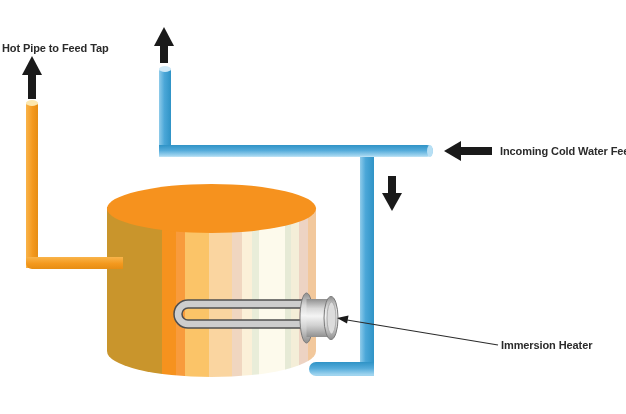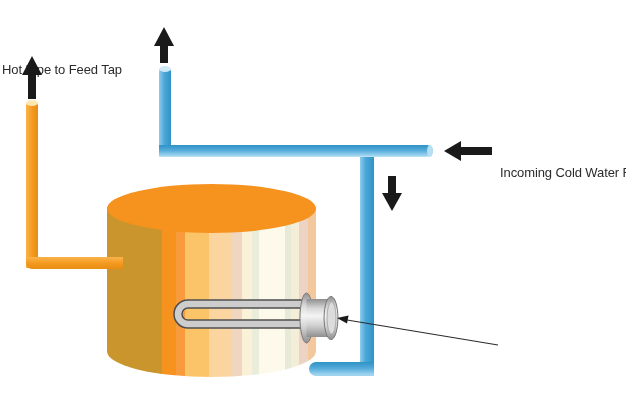--- a/index.html
+++ b/index.html
@@ -1,22 +1,22 @@
 <!DOCTYPE html>
 <html><head>
 <meta charset="utf-8">
 <style>
   html,body{margin:0;padding:0;background:#fff;}
   .canvas{
     position:relative;width:626px;height:414px;background:#fff;overflow:hidden;
     font-family:"Liberation Sans", sans-serif;
   }
   .lbl{
-    position:absolute;font-size:13px;font-weight:400;color:#2B2B2B;
-    white-space:nowrap;letter-spacing:-0.1px;margin-top:20px;
+    position:absolute;font-size:11px;font-weight:700;color:#2B2B2B;
+    white-space:nowrap;letter-spacing:-0.1px;
   }
   
   .pipe{position:absolute;}
   .hot-v{
     left:26px;top:101px;width:12px;height:167px;
     background:linear-gradient(to right,#F9B44A,#F4991E 55%,#E68D14);
     border-radius:6px 6px 0 0 / 4px 4px 0 0;z-index:3;
   }
   .hot-cap{
     position:absolute;left:26px;top:100px;width:12px;height:6px;border-radius:50%;
@@ -134,14 +134,15 @@
   <div class="stem-v" style="left:160px;top:45px;height:18px;z-index:5;"></div>
 
   <div class="arr tri-left" style="left:444px;top:141px;"></div>
   <div class="stem-h" style="left:460px;top:147px;width:32px;z-index:5;"></div>
 
   <div class="stem-v" style="left:388px;top:176px;height:18px;z-index:5;"></div>
   <div class="arr tri-down" style="left:382px;top:193px;"></div>
 
   <div class="lbl" style="left:2px;top:42px;">Hot Pipe to Feed Tap</div>
   <div class="lbl" style="left:500px;top:145px;">Incoming Cold Water Feed</div>
+  <div class="lbl" style="left:501px;top:339px;">Immersion Heater</div>
 
 </div>
 
 </body></html>

